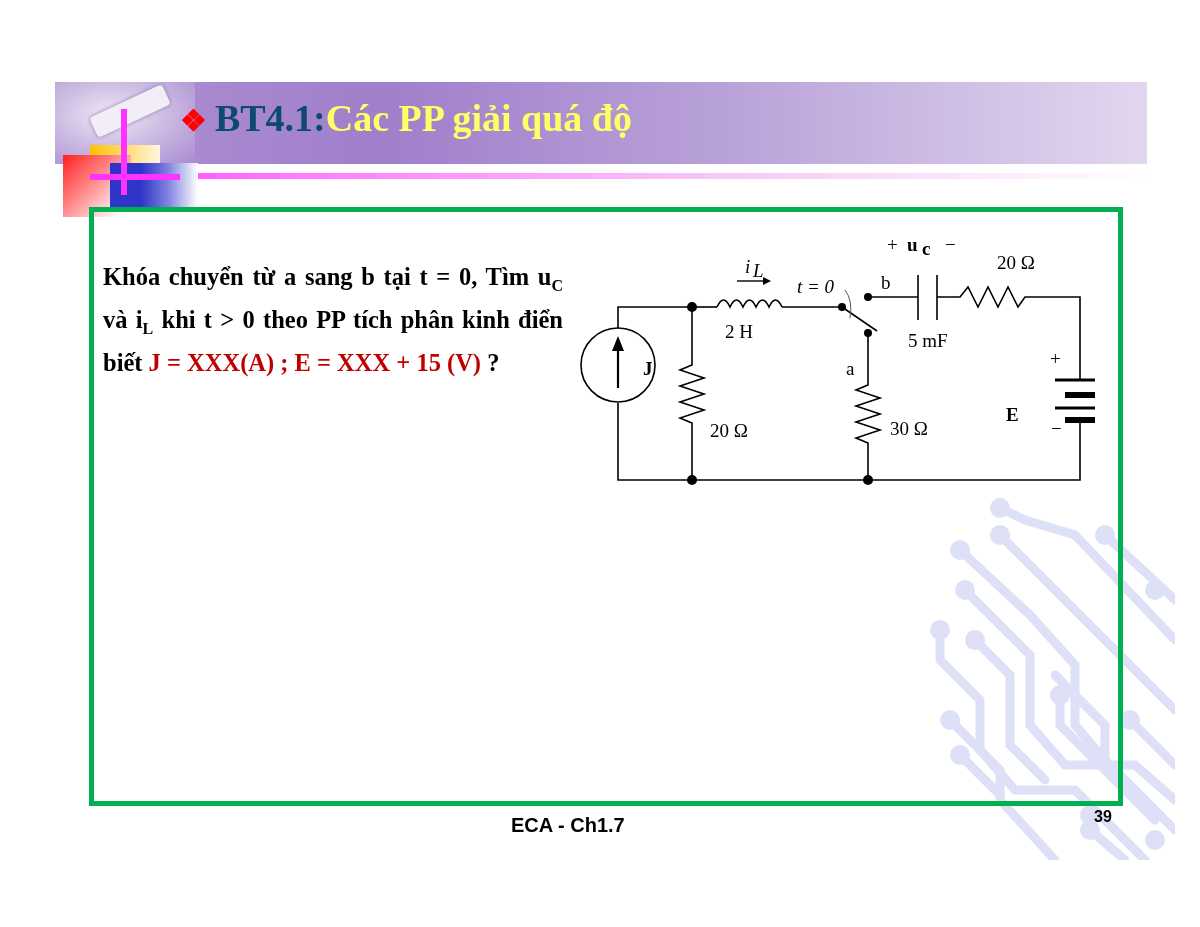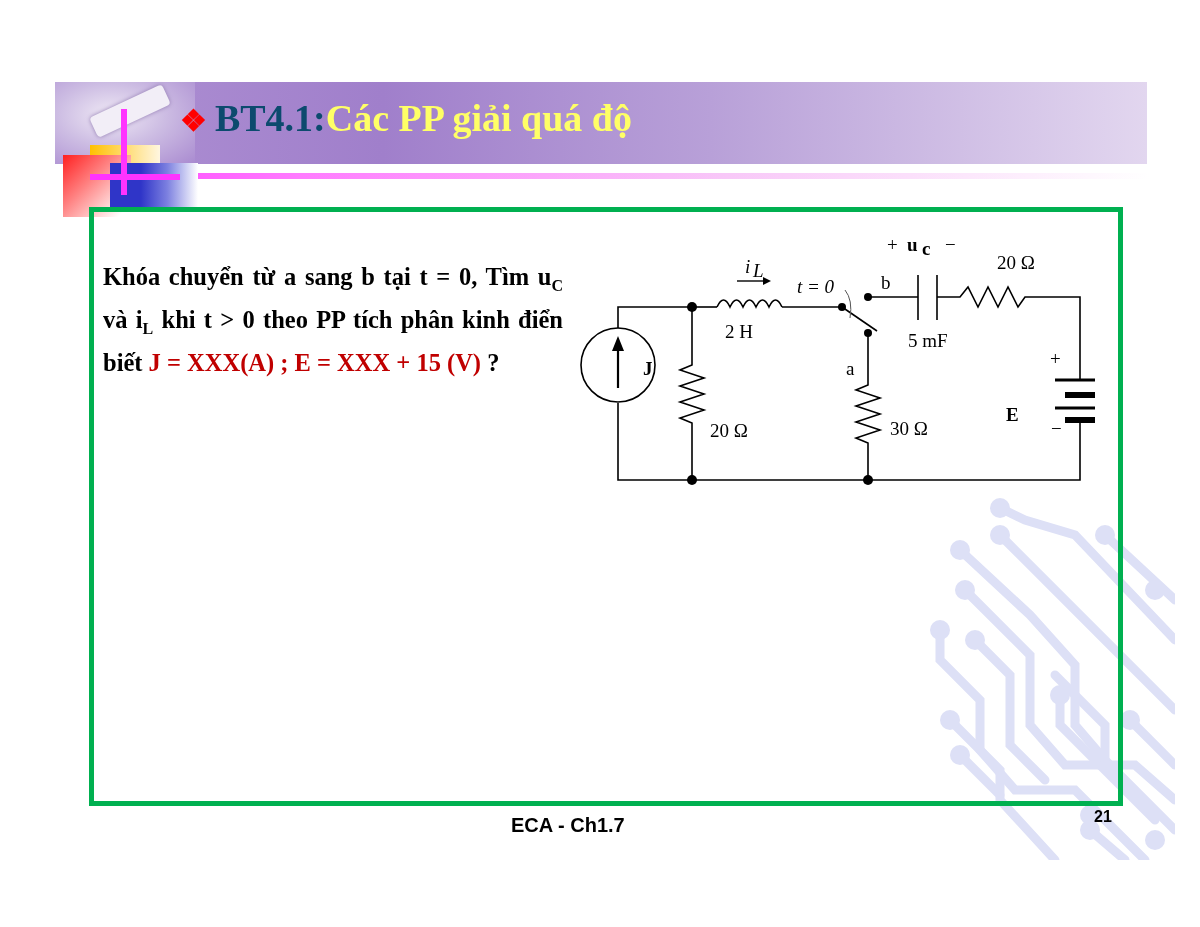--- a/index.html
+++ b/index.html
@@ -150,13 +150,13 @@
   <text x="347" y="30" font-size="14" font-weight="bold" class="mini">c</text>
   <text x="370" y="26" class="mini">−</text>
   <text x="333" y="122" class="mini">5 mF</text>
   <text x="422" y="44" class="mini">20 Ω</text>
   <text x="431" y="196" font-size="26" font-weight="bold" class="mini">E</text>
   <text x="475" y="140" class="mini" font-size="16">+</text>
   <text x="476" y="210" class="mini" font-size="16">−</text>
 </svg>
 
 <div class="footer">ECA - Ch1.7</div>
-<div class="pagenum">21</div>
+<div class="pagenum">39</div>
 
 </body></html>

